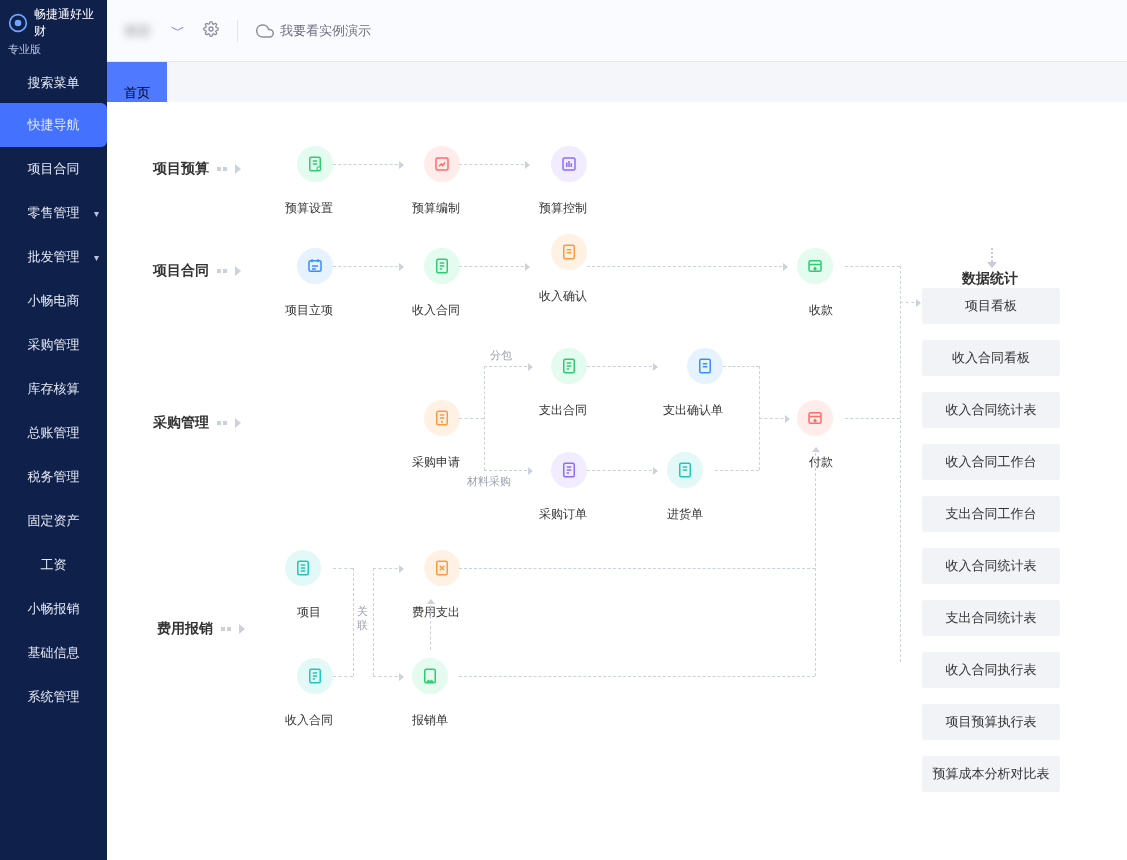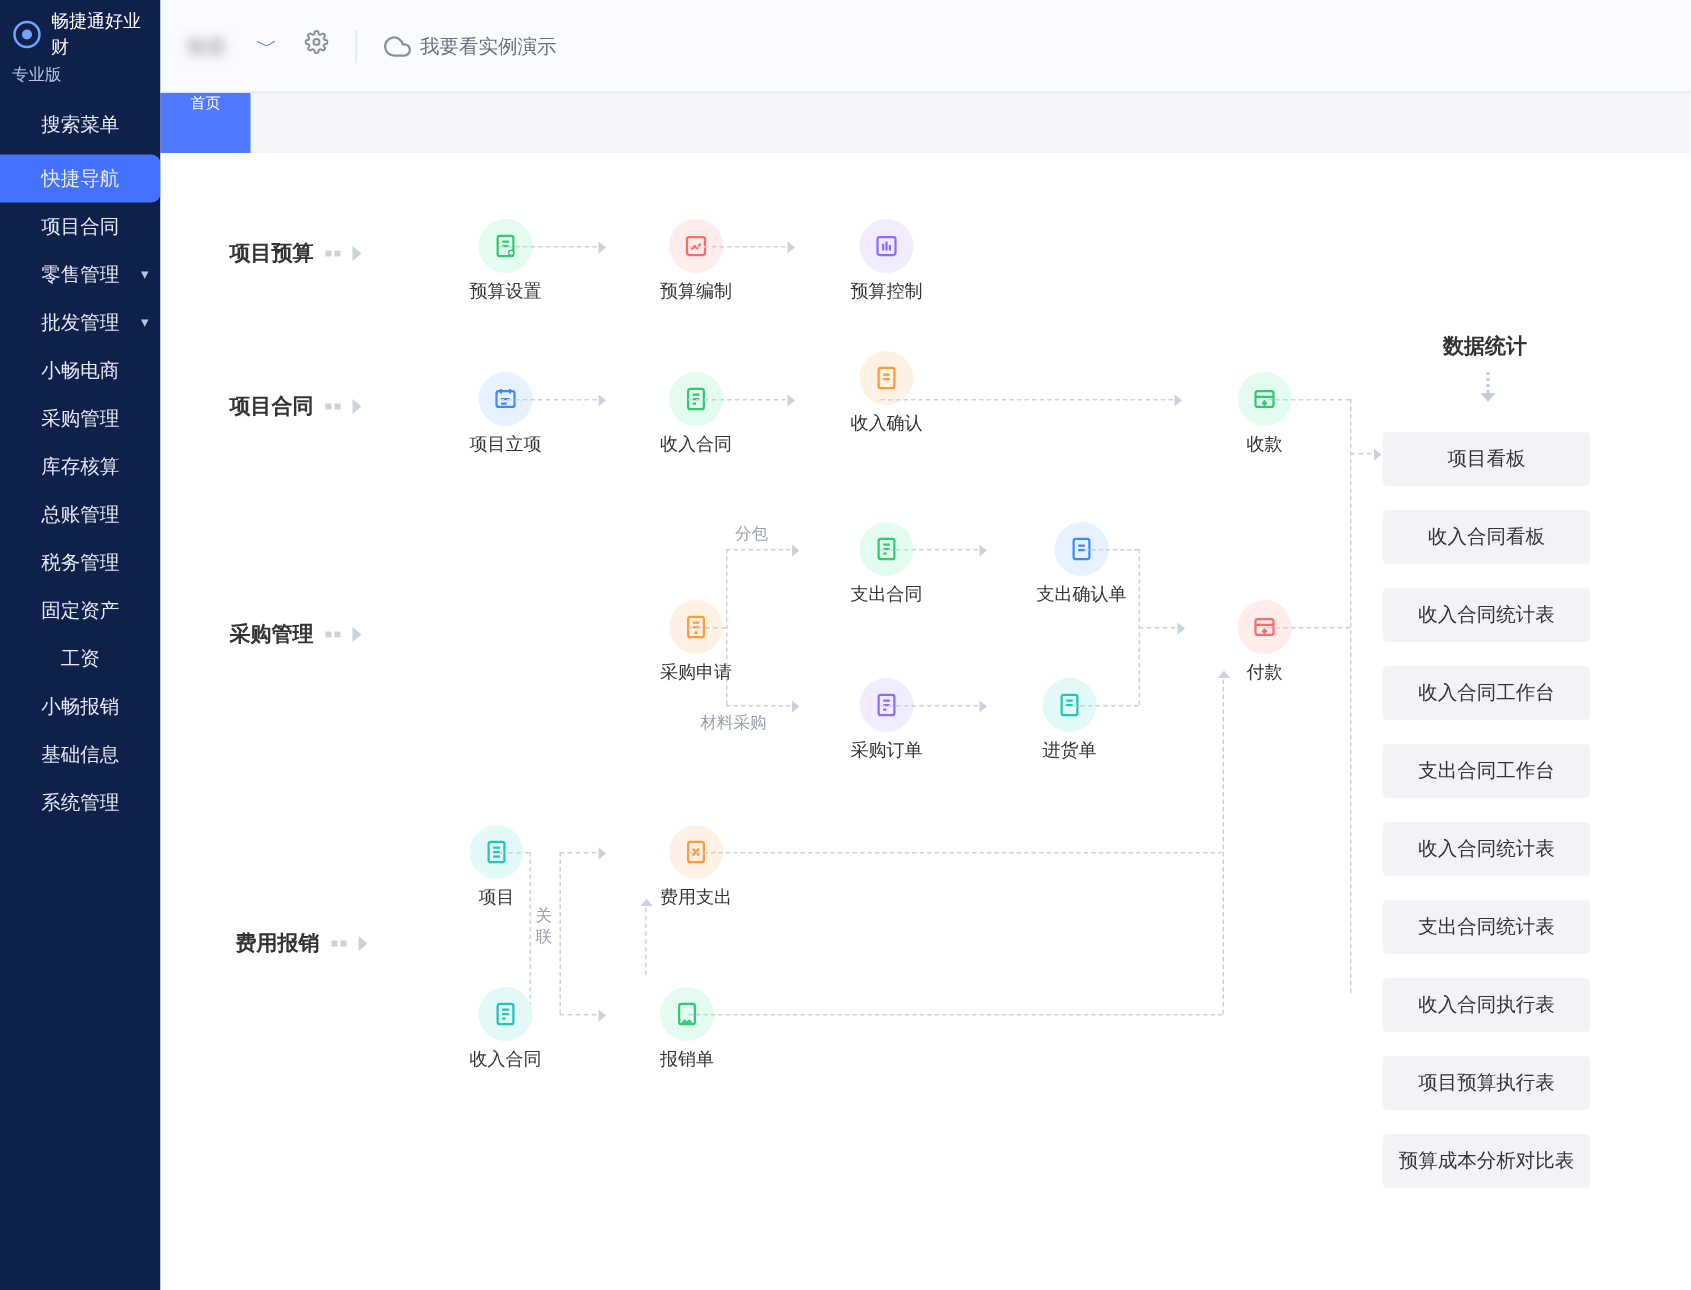--- a/index.html
+++ b/index.html
@@ -2,52 +2,52 @@
 <html><head>
 <meta charset="utf-8">
 <style>
   *{box-sizing:border-box;margin:0;padding:0;font-family:"Microsoft YaHei","PingFang SC",sans-serif;}
   body{width:1127px;height:860px;overflow:hidden;background:#f5f6fa;}
   
   .sidebar{position:absolute;left:0;top:0;width:107px;height:860px;background:#0f204b;color:#fff;}
   .sb-brand{display:flex;align-items:center;gap:6px;padding:6px 6px 2px 8px;font-size:12px;}
   .sb-brand svg{flex:0 0 auto;}
   .sb-sub{font-size:11px;color:#b8c3e0;padding:0 0 6px 8px;}
-  .sb-item{display:flex;align-items:center;justify-content:center;gap:4px;height:32px;font-size:13px;color:#e6eaf5;cursor:pointer;position:relative;}
+  .sb-item{display:flex;align-items:center;justify-content:center;gap:4px;height:44px;font-size:13px;color:#e6eaf5;cursor:pointer;position:relative;}
   .sb-item.active{background:#4472ff;border-radius:0 6px 6px 0;}
   .sb-item .caret{position:absolute;right:8px;font-size:10px;color:#b8c3e0;}
   
   .topbar{position:absolute;left:107px;top:0;right:0;height:62px;background:#fafbff;border-bottom:1px solid #e6e8f2;display:flex;align-items:center;padding:0 18px;gap:18px;}
   .acct-sel{display:flex;align-items:center;gap:10px;color:#6a6e80;font-size:13px;max-width:300px;}
   .acct-sel .chev{color:#5a78ff;font-size:14px;}
   .gear{color:#8a8fa0;font-size:16px;cursor:pointer;}
   .divider{width:1px;height:22px;background:#e2e4ef;}
   .demo-link{display:flex;align-items:center;gap:6px;color:#6a6e80;font-size:13px;cursor:pointer;}
   
   .tabstrip{position:absolute;left:107px;top:62px;height:40px;display:flex;}
-  .tab{width:60px;height:40px;display:flex;align-items:flex-start;justify-content:center;font-size:10px;color:#ffffff;background:#4f79ff;cursor:pointer;}
+  .tab{width:60px;height:40px;display:flex;align-items:flex-end;justify-content:center;font-size:13px;color:#000000;background:#4f79ff;cursor:pointer;}
   
   .canvas{position:absolute;left:107px;top:102px;right:0;bottom:0;background:#fff;}
   
   .sec-title{position:absolute;display:flex;align-items:center;gap:8px;font-size:14px;color:#333;font-weight:600;}
   .sec-title .dots{display:flex;gap:2px;}
   .sec-title .dots span{width:4px;height:4px;background:#cbd1dd;display:block;}
   .sec-title .tri{width:0;height:0;border-top:5px solid transparent;border-bottom:5px solid transparent;border-left:6px solid #cbd1dd;}
   
-  .node{position:absolute;display:flex;flex-direction:column;align-items:center;gap:4px;cursor:pointer;margin-left:28px;}
+  .node{position:absolute;display:flex;flex-direction:column;align-items:flex-end;gap:18px;cursor:pointer;}
   .node .ico{width:36px;height:36px;border-radius:50%;display:flex;align-items:center;justify-content:center;}
   .node .lbl{font-size:12px;color:#333;}
   .c-green{background:#e4fbef;}
   .c-red{background:#ffeceb;}
   .c-purple{background:#f1ecff;}
   .c-blue{background:#e6f3ff;}
   .c-orange{background:#fff1e4;}
   .c-teal{background:#e3f9f7;}
   
-  .right-head{position:absolute;font-size:14px;color:#333;font-weight:600;}
+  .right-head{position:absolute;font-size:14px;color:#333;font-weight:600;margin-top:48px;}
   .stat-btn{position:absolute;width:138px;height:36px;background:#f2f3f7;border-radius:3px;display:flex;align-items:center;justify-content:center;font-size:13px;color:#333;cursor:pointer;}
   
   .mini{position:absolute;font-size:11px;color:#9aa0af;}
   
   .hconn{position:absolute;height:0;border-top:1px dashed #cbd1dd;}
   .vconn{position:absolute;width:0;border-left:1px dashed #cbd1dd;}
   .arrR::after{content:"";position:absolute;right:-1px;top:-4px;border-top:4px solid transparent;border-bottom:4px solid transparent;border-left:5px solid #cbd1dd;}
   .arrU::after{content:"";position:absolute;left:-4px;top:-1px;border-left:4px solid transparent;border-right:4px solid transparent;border-bottom:5px solid #cbd1dd;}
   .blur{filter:blur(4px);color:#888;}
 </style>

